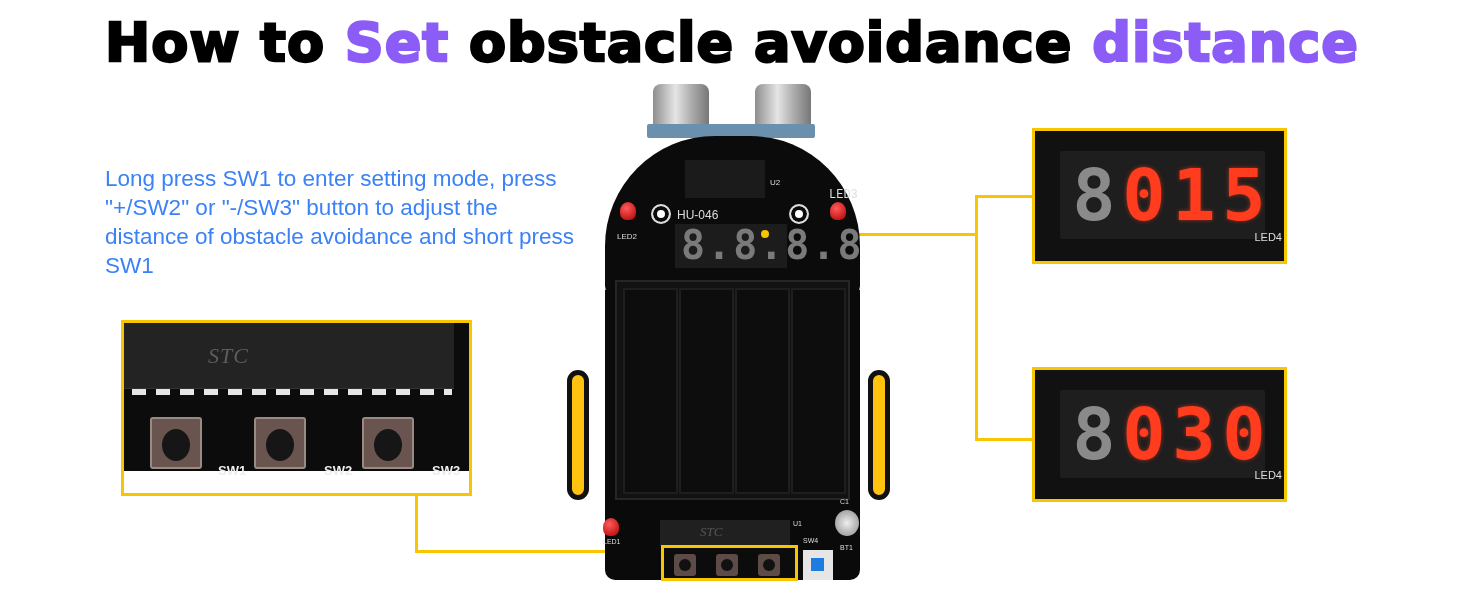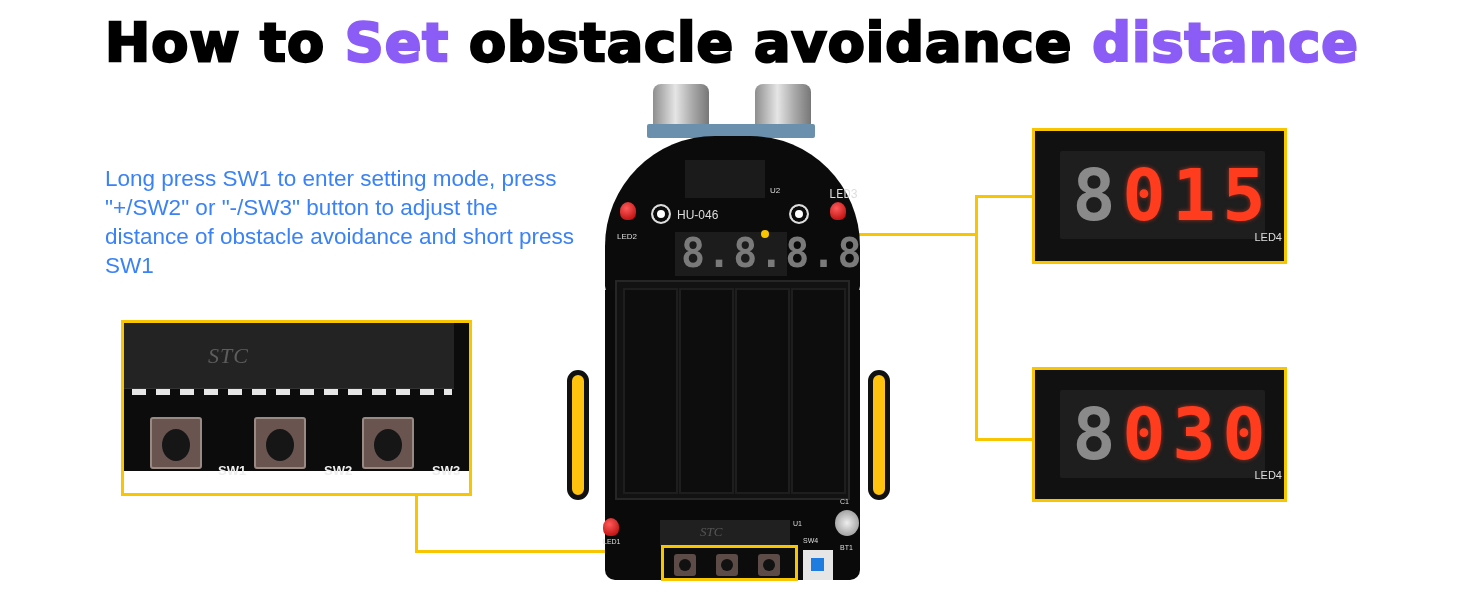--- a/index.html
+++ b/index.html
@@ -48,21 +48,21 @@
   
   #robot { position: absolute; left: 565px; top: 80px; width: 335px; height: 505px; }
   .sensor-bar { position: absolute; left: 82px; top: 44px; width: 168px; height: 14px; background: #6b90ad; border-radius: 2px; }
   .sensor-can { position: absolute; top: 4px; width: 56px; height: 46px; border-radius: 8px 8px 4px 4px;
     background: linear-gradient(90deg, #8e8e8e, #e5e5e5 40%, #aaa 70%, #777); }
   .head { position: absolute; left: 40px; top: 56px; width: 255px; height: 160px; background: #0b0b0b; border-radius: 110px 110px 10px 10px; }
   .body-pcb { position: absolute; left: 40px; top: 210px; width: 255px; height: 290px; background: #0a0a0a; border-radius: 0 0 10px 10px; }
   .battery { position: absolute; left: 50px; top: 200px; width: 235px; height: 220px; background: #121212; border: 2px solid #262626; }
   .battery .cell { position: absolute; top: 6px; width: 55px; height: 206px; border: 2px solid #1e1e1e; background: #0d0d0d; }
   .wheel { position: absolute; top: 290px; width: 22px; height: 130px; background: #FFC20E; border: 5px solid #111; border-radius: 12px; }
-  .small-disp { position: absolute; left: 110px; top: 152px; width: 112px; height: 44px; background: #1c1c1c; }
+  .small-disp { position: absolute; left: 110px; top: 144px; width: 112px; height: 44px; background: #1c1c1c; }
   .small-disp span { position: absolute; left: 6px; top: -2px; font-family: "DejaVu Sans Mono", monospace; font-size: 40px; font-weight: bold; color: #7a7a7a; letter-spacing: 2px; }
   .pcb-label { position: absolute; color: #ddd; font-size: 11px; }
   .led { position: absolute; width: 16px; height: 18px; border-radius: 50% 50% 40% 40%; background: radial-gradient(circle at 40% 35%, #ff5a5a, #b00000); }
   .hole { position: absolute; width: 20px; height: 20px; border: 2px solid #ddd; border-radius: 50%; background: #fff; box-shadow: inset 0 0 0 4px #0b0b0b; }
   .mini-btns { position: absolute; left: 96px; top: 465px; width: 137px; height: 36px; border: 3px solid #F7C600; background: #0c0c0c; }
   .mini-btns .mb { position: absolute; top: 6px; width: 22px; height: 22px; background: #5c4b47; border-radius: 3px; }
   .mini-btns .mb::after { content: ""; position: absolute; left: 5px; top: 5px; width: 12px; height: 12px; border-radius: 50%; background: #111; }
   .blue-switch { position: absolute; left: 238px; top: 470px; width: 30px; height: 30px; background: #e6e6e6; }
   .blue-switch::after { content: ""; position: absolute; left: 8px; top: 8px; width: 13px; height: 13px; background: #1e7be0; }
   .lower-chip { position: absolute; left: 95px; top: 440px; width: 130px; height: 26px; background: #202020; }
@@ -148,21 +148,21 @@
 
   <div class="led" style="left:55px; top:122px;"></div>
   <span class="pcb-label" style="left:52px; top:108px; font-size:8px;margin-top:44px;">LED2</span>
   <div class="led" style="left:265px; top:122px;"></div>
   <span class="pcb-label" style="left:264px; top:108px; font-size:12px;font-family:Liberation Mono, monospace;">LED3</span>
 
   <div class="hole" style="left:86px; top:124px;"></div>
   <div class="hole" style="left:224px; top:124px;"></div>
 
   <div style="position:absolute; left:120px; top:80px; width:80px; height:38px; background:#1b1b1b;"></div>
-  <span class="pcb-label" style="left:205px; top:106px; font-size:8px;">U2</span>
+  <span class="pcb-label" style="left:205px; top:98px; font-size:8px;">U2</span>
 
   <span class="pcb-label" style="left:112px; top:128px; font-size:12px;">HU-046</span>
 
   <div class="small-disp">
     <span>8.8.8.8</span>
   </div>
   <div style="position:absolute; left:196px; top:150px; width:8px; height:8px; border-radius:50%; background:#F7C600;"></div>
 
   <div class="battery">
     <div class="cell" style="left:6px;"></div>

